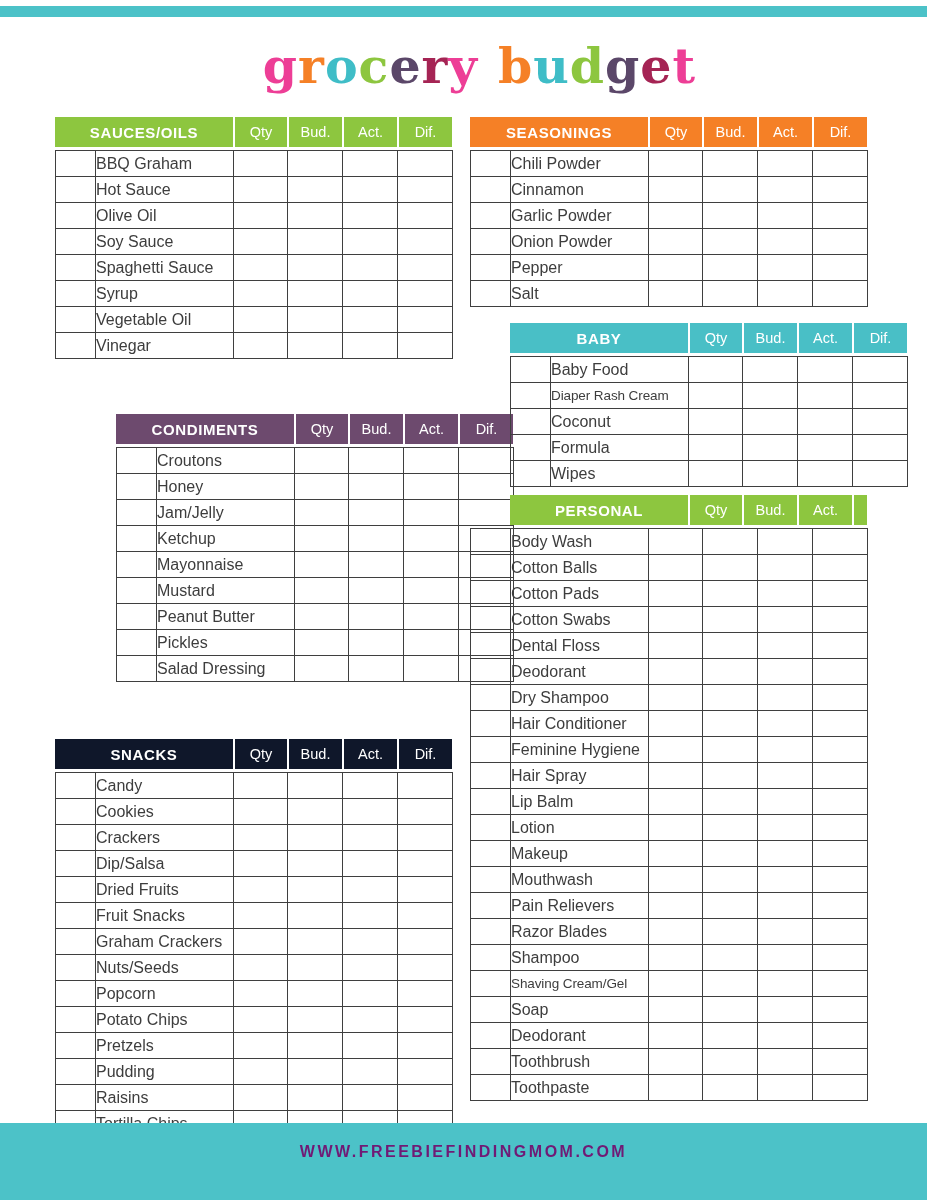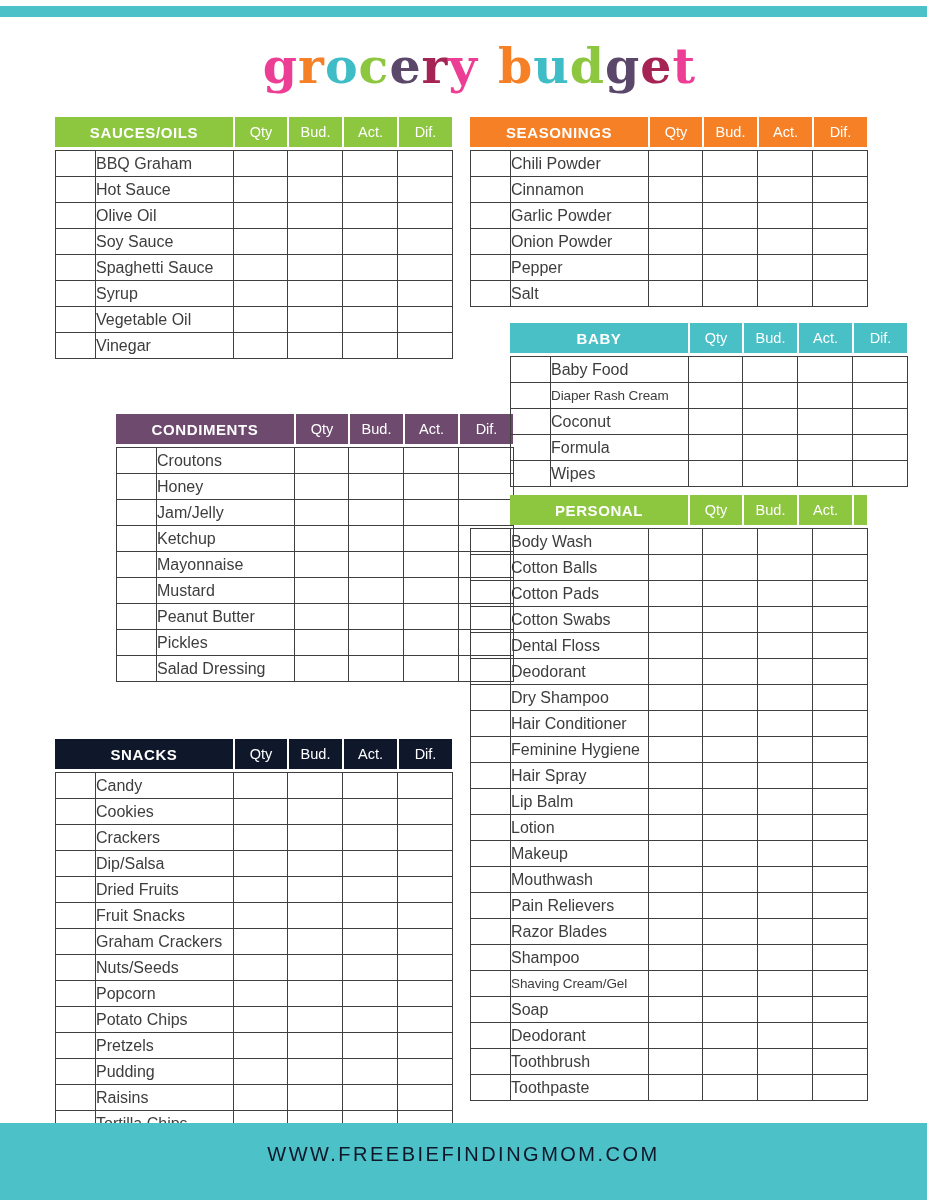--- a/index.html
+++ b/index.html
@@ -34,21 +34,21 @@
 
   
   table.grid{border-collapse:collapse;table-layout:fixed;width:397px;}
   table.grid td{border:1px solid #3f3f3f;height:25px;padding:0;overflow:hidden;}
   td.name-cell{padding-left:9px;font-size:16px;color:#3d3d3d;white-space:nowrap;}
   td.name-cell.tight{font-size:13.5px;letter-spacing:-.1px;}
 
   
   .footer{position:absolute;left:0;top:1123px;width:927px;height:77px;box-sizing:border-box;
           display:flex;justify-content:center;align-items:flex-start;padding-top:20px;}
-  .footer span{color:#0f172a;font-size:20px;font-weight:normal;letter-spacing:2.5px;}
+  .footer span{color:#701a75;font-size:16px;font-weight:bold;letter-spacing:2.5px;}
 </style>
 </head>
 <body>
 
 <div class="page">
   <div class="top-bar" style="background: rgb(76, 194, 200);"></div>
   <h1 class="title" id="page-title"><span style="color: rgb(237, 62, 150);">g</span><span style="color: rgb(245, 128, 38);">r</span><span style="color: rgb(63, 189, 199);">o</span><span style="color: rgb(141, 198, 63);">c</span><span style="color: rgb(91, 71, 105);">e</span><span style="color: rgb(165, 36, 84);">r</span><span style="color: rgb(237, 62, 150);">y</span><span class="sp"></span><span style="color: rgb(245, 128, 38);">b</span><span style="color: rgb(63, 189, 199);">u</span><span style="color: rgb(141, 198, 63);">d</span><span style="color: rgb(91, 71, 105);">g</span><span style="color: rgb(165, 36, 84);">e</span><span style="color: rgb(237, 62, 150);">t</span></h1>
   <div id="tables-root">
       <div class="budget-table pos-0">
         <div class="thead" style="background: rgb(141, 198, 63);">

